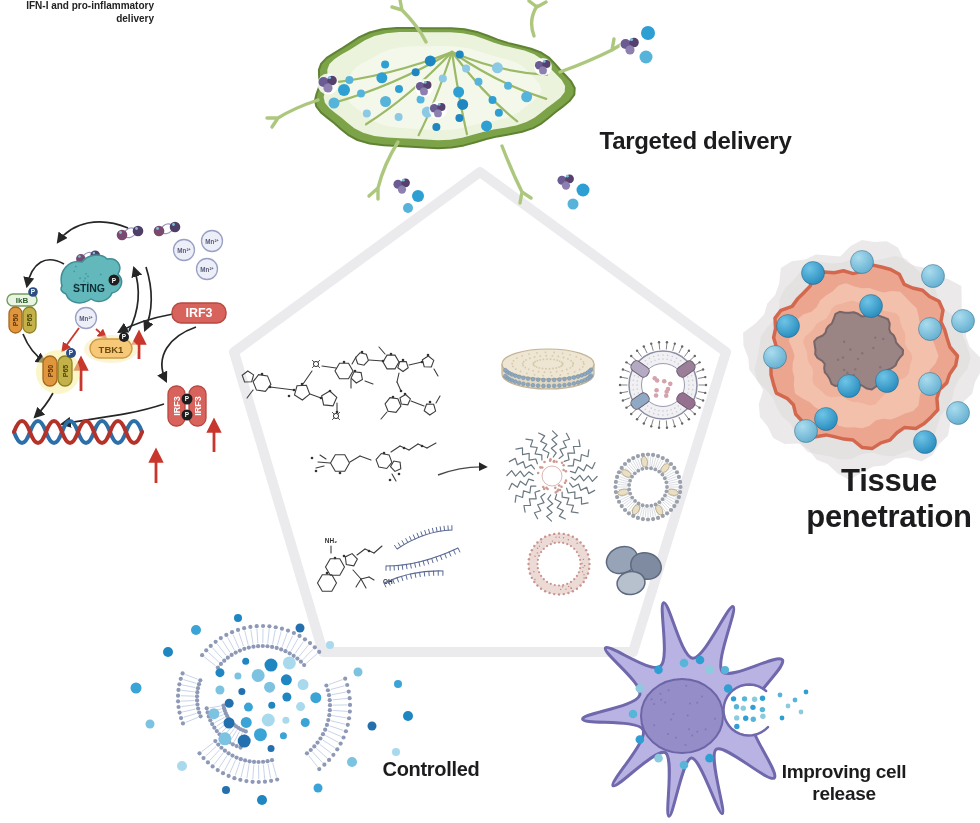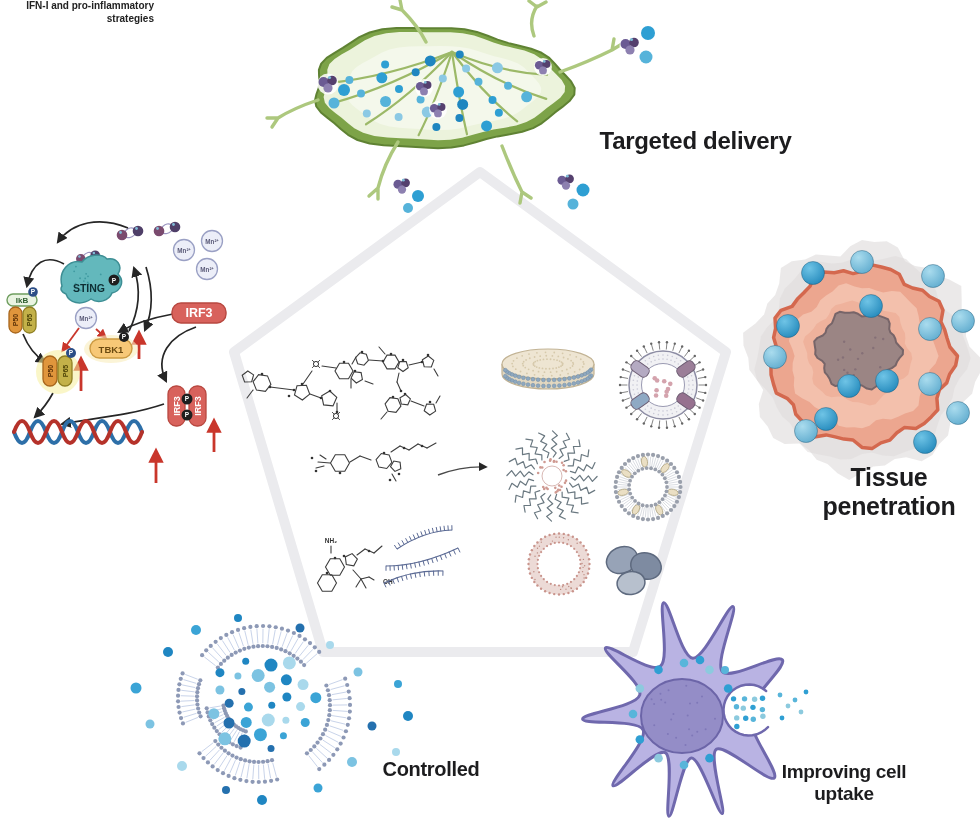--- a/index.html
+++ b/index.html
@@ -2,21 +2,21 @@
 <html><head>
 <meta charset="utf-8">
 <style>
   html,body{margin:0;padding:0;background:#fff}
   .canvas{position:relative;width:980px;height:823px;background:#fff;overflow:hidden;
           font-family:"Liberation Sans",sans-serif}
   #fig{position:absolute;left:0;top:0}
   .lbl{position:absolute;color:#1c1c1e;font-weight:700;text-align:center;
        line-height:1.16;letter-spacing:-0.3px}
   #lbl-targeted{left:588px;top:127px;width:215px;font-size:24px;text-align:center}
-  #lbl-tissue{left:798px;top:463px;width:182px;font-size:25px}
+  #lbl-tissue{left:798px;top:463px;width:182px;font-size:31px}
   #lbl-uptake{left:744px;top:761px;width:200px;font-size:19px}
   #lbl-release{left:352px;top:758px;width:158px;font-size:20px}
   #lbl-synergy{left:16px;top:488px;width:184px;font-size:27px}
   #lbl-ifn{left:8px;top:450px;width:154px;font-size:10px;font-weight:700;
            text-align:right;line-height:1.25;color:#222}
   svg text{font-family:"Liberation Sans",sans-serif}
   .mn-t{font-size:6.3px;fill:#5a5a78;font-weight:700}
   .badge-t{font-size:6.5px;fill:#fff;font-weight:700}
   .pill-rot{font-size:7px;font-weight:700}
   .molt{font-size:6.5px;fill:#333;font-weight:700}
@@ -1416,22 +1416,22 @@
       </g>
 </svg>
 
 <div class="lbl" id="lbl-targeted">Targeted delivery</div>
 <div class="lbl" id="lbl-tissue">
   <div>Tissue</div>
   <div>penetration</div>
 </div>
 <div class="lbl" id="lbl-uptake">
   <div>Improving cell</div>
-  <div>uptake</div>
+  <div>release</div>
 </div>
 <div class="lbl" id="lbl-release">
   <div>Controlled</div>
 </div>
 <div id="lbl-ifn">
   <div>IFN-I and pro-inflammatory</div>
-  <div>strategies</div>
+  <div>delivery</div>
 </div>
 </div>
 
 </body></html>

